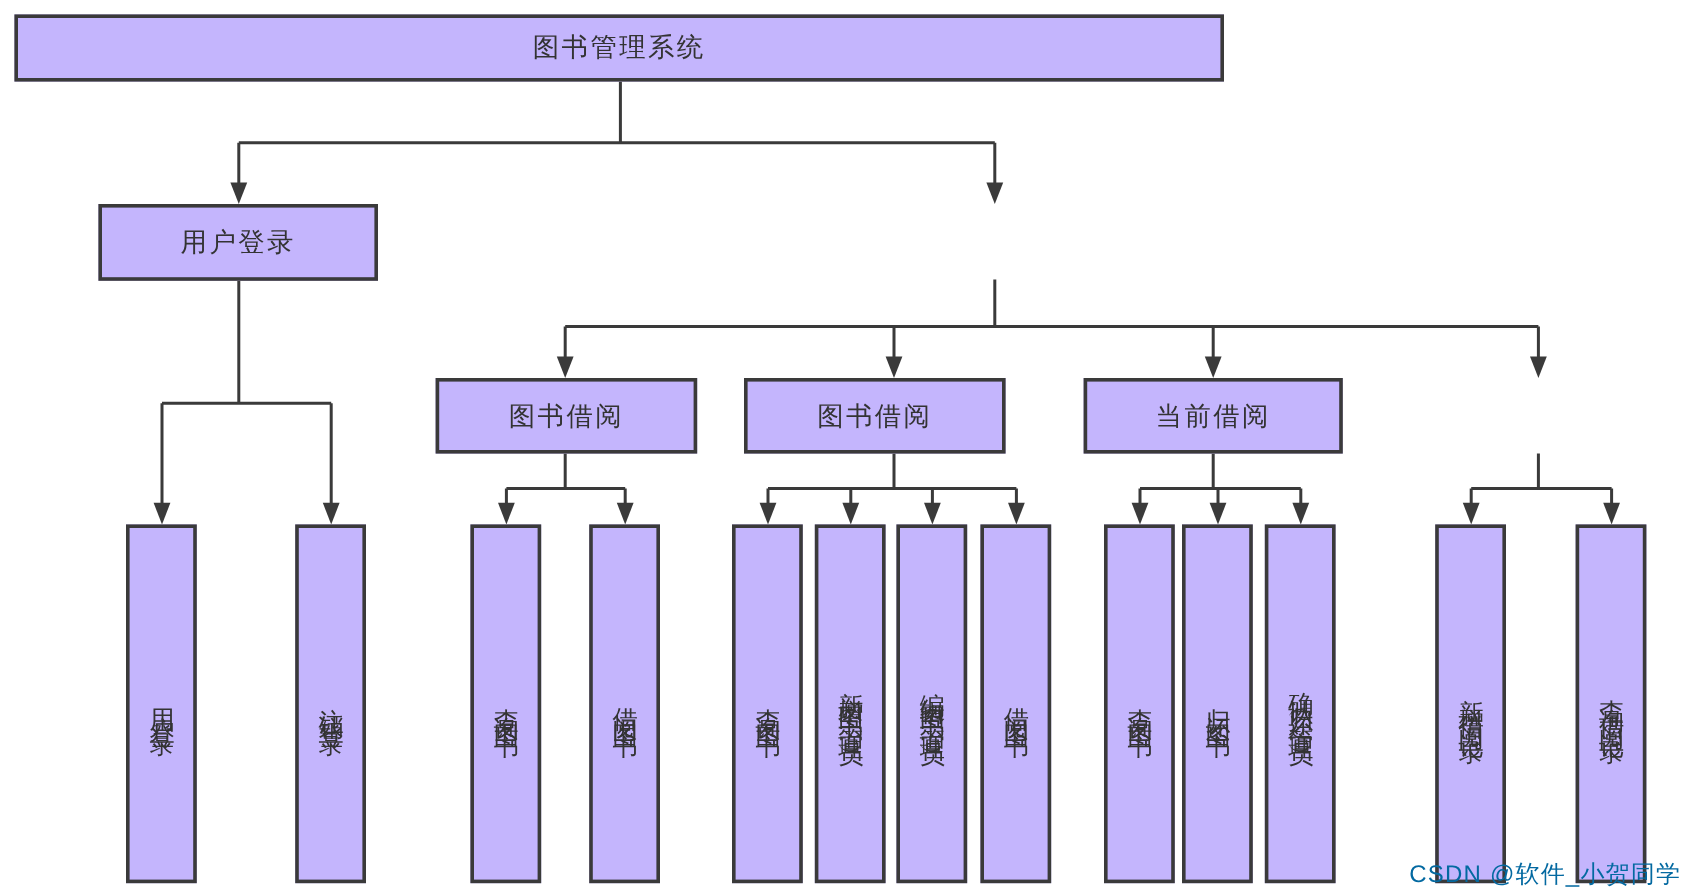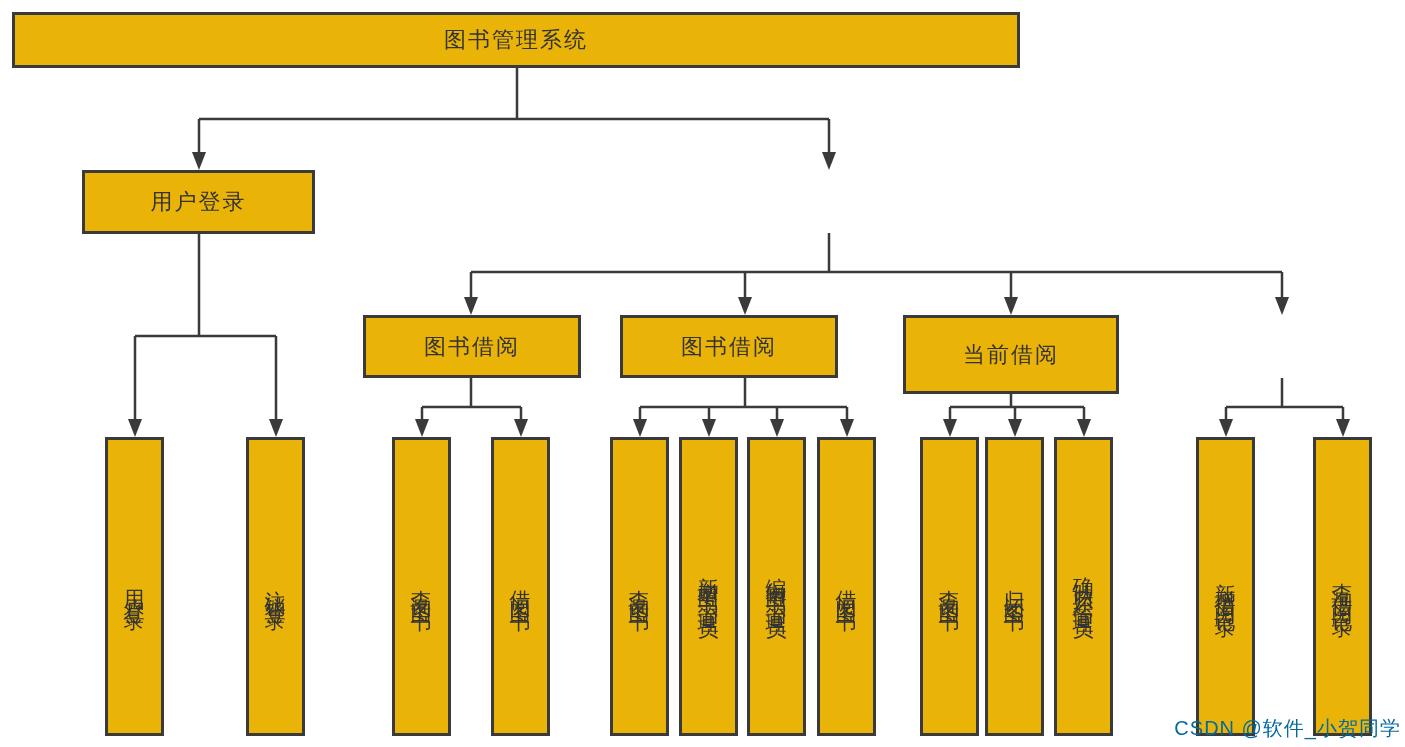--- a/index.html
+++ b/index.html
@@ -19,21 +19,21 @@
     position: absolute;
     left: 0;
     top: 0;
     width: 1405px;
     height: 747px;
   }
   .box {
     position: absolute;
     box-sizing: border-box;
     border: 3px solid #3a3a3a;
-    background: #eab308;
+    background: #c4b5fd;
     display: flex;
     align-items: center;
     justify-content: center;
     color: #333333;
   }
   .hbox {
     font-size: 22px;
     letter-spacing: 2px;
     white-space: nowrap;
   }
@@ -115,21 +115,21 @@
   <div class="box hbox" style="left:82px; top:170px; width:233px; height:64px">
     <span>用户登录</span>
   </div>
 
   <div class="box hbox" style="left:363px; top:315px; width:218px; height:63px">
     <span>图书借阅</span>
   </div>
   <div class="box hbox" style="left:620px; top:315px; width:218px; height:63px">
     <span>图书借阅</span>
   </div>
-  <div class="box hbox" style="left:903px; top:315px; width:216px; height:79px">
+  <div class="box hbox" style="left:903px; top:315px; width:216px; height:63px">
     <span>当前借阅</span>
   </div>
 
   <div class="box leaf" style="left:105px">
     <span class="vtext">用户登录</span>
   </div>
   <div class="box leaf" style="left:246px">
     <span class="vtext">注销登录</span>
   </div>
 

